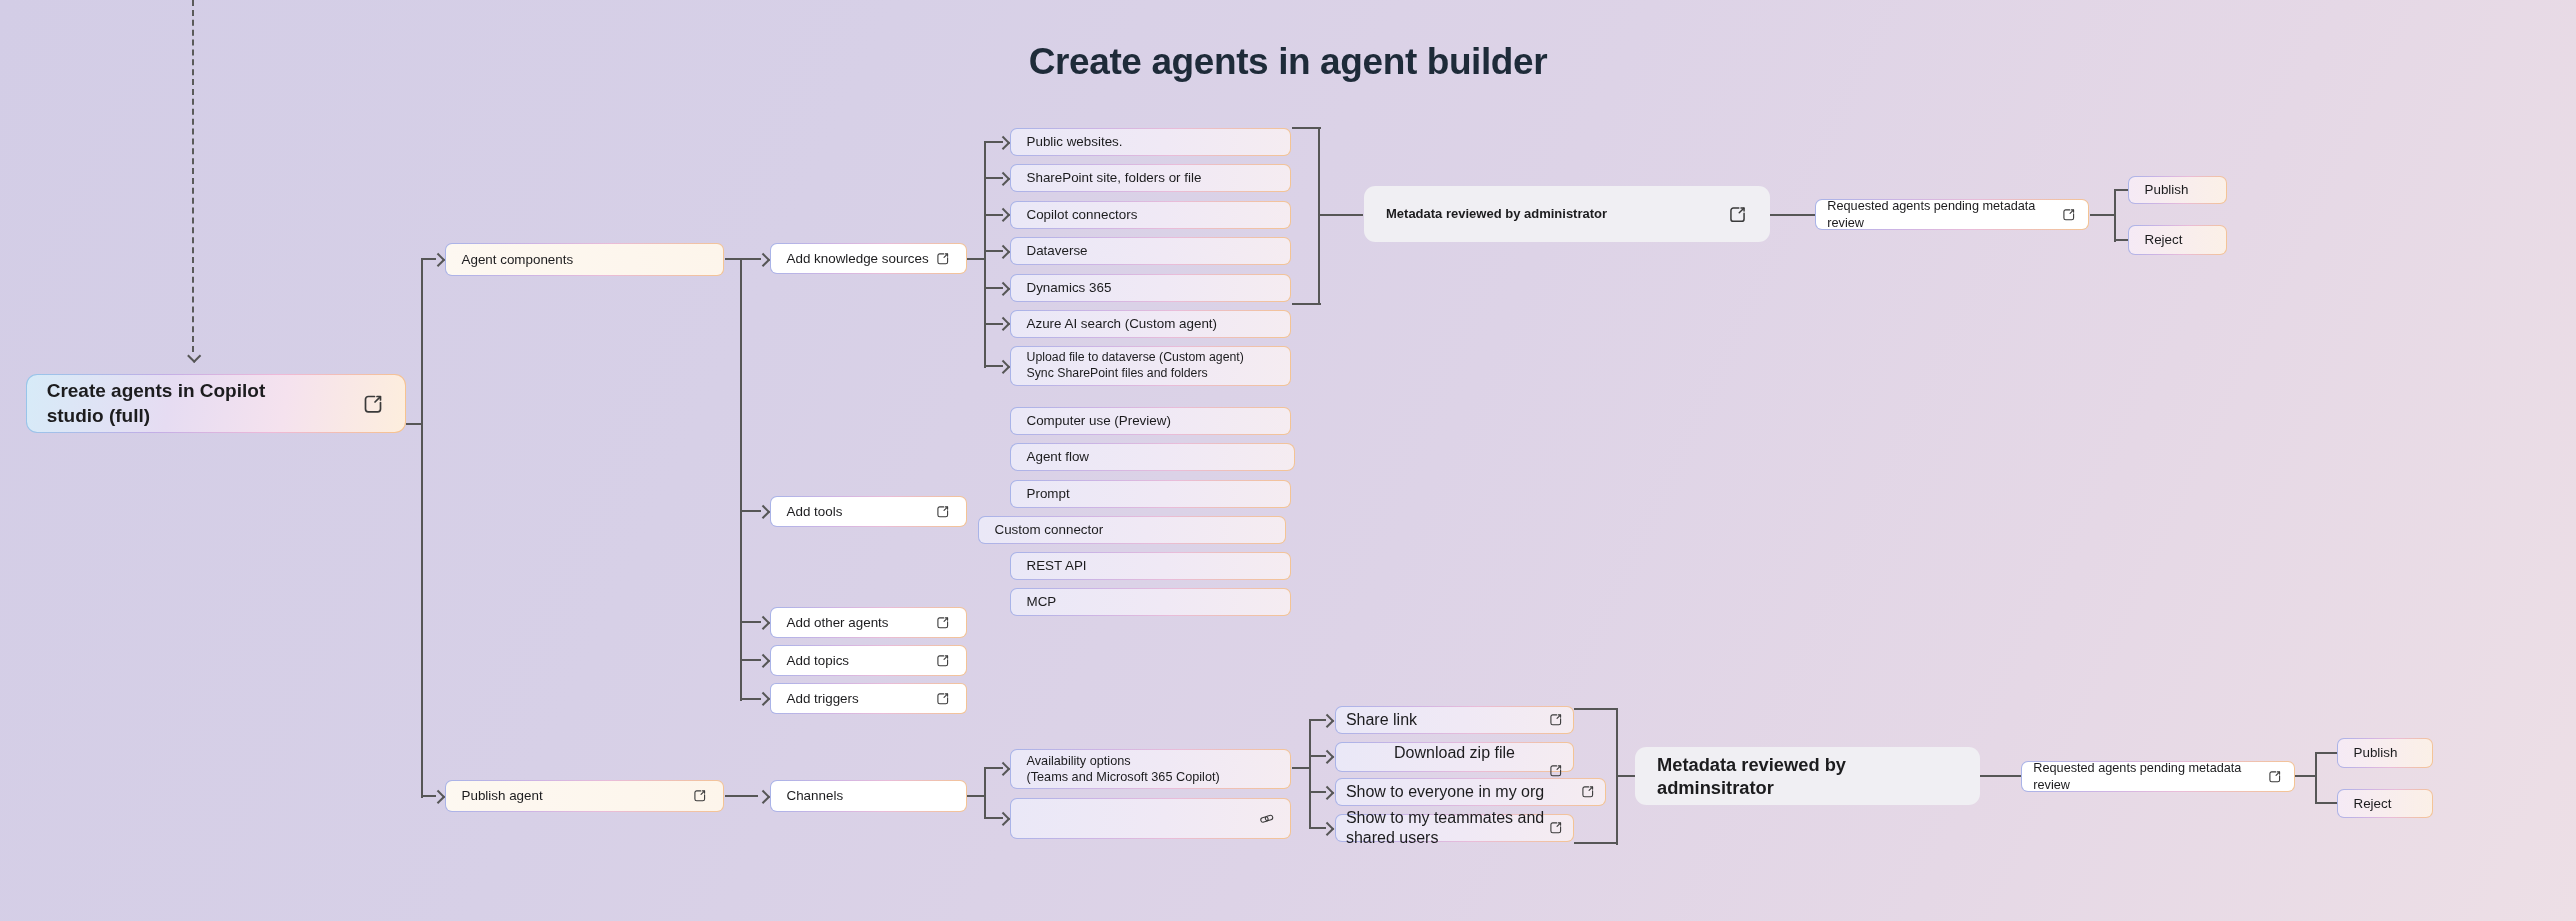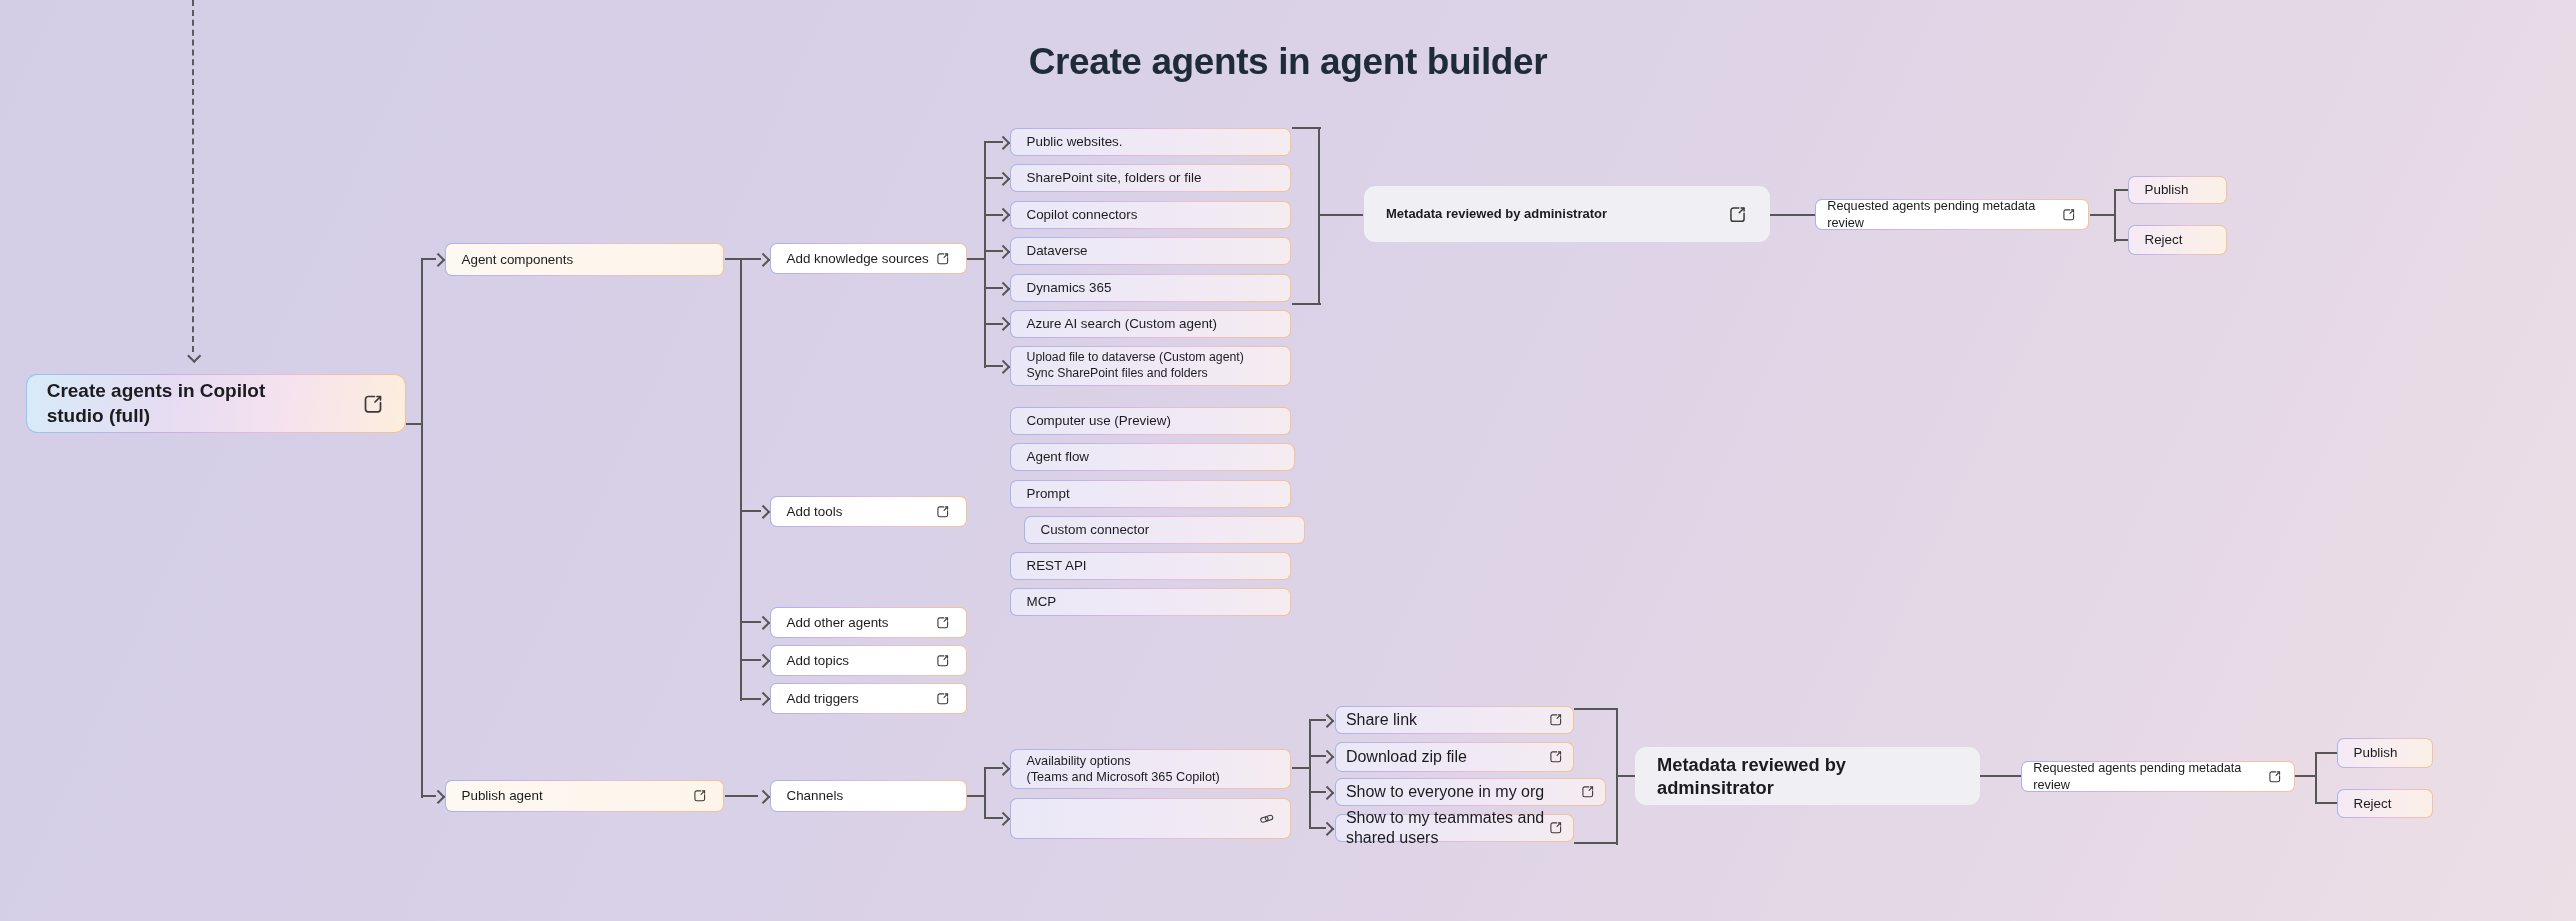--- a/index.html
+++ b/index.html
@@ -226,21 +226,21 @@
 
 <div class="node lav" style="left:1010px;top:407px;width:281px;height:28px;">
   <span class="lbl">Computer use (Preview)</span>
 </div>
 <div class="node lav" style="left:1010px;top:443px;width:285px;height:28px;border-radius:8px;">
   <span class="lbl">Agent flow</span>
 </div>
 <div class="node lav" style="left:1010px;top:480px;width:281px;height:28px;">
   <span class="lbl">Prompt</span>
 </div>
-<div class="node lav" style="left:1024px;top:516px;width:281px;height:28px;">
+<div class="node lav" style="left:978px;top:516px;width:308px;height:28px;">
   <span class="lbl">Custom connector</span>
 </div>
 <div class="node lav" style="left:1010px;top:552px;width:281px;height:28px;">
   <span class="lbl">REST API</span>
 </div>
 <div class="node lav" style="left:1010px;top:588px;width:281px;height:28px;">
   <span class="lbl">MCP</span>
 </div>
 
 <div class="node" style="left:770px;top:607px;width:197px;height:31px;">
@@ -297,21 +297,21 @@
 </div>
 
 <div class="node lav share-sm" style="left:1335px;top:706px;width:239px;height:28px;">
   <span class="lbl">Share link</span>
   <span class="icon icon-sm"><svg viewBox="0 0 24 24">
         <path d="M19.5 10.5 V17 a2.8 2.8 0 0 1 -2.8 2.8 H7.3 A2.8 2.8 0 0 1 4.5 17 V7.3 A2.8 2.8 0 0 1 7.3 4.5 H13.5"></path>
         <path d="M16 4.5 h3.5 v3.5"></path>
         <path d="M19.2 4.8 L14 10"></path>
       </svg></span>
 </div>
-<div class="node lav share-sm" style="left:1335px;top:742px;width:239px;height:30px;">
+<div class="node lav share-sm" style="left:1335px;top:742px;width:239px;height:30px;flex-direction:column;">
   <span class="lbl">Download zip file</span>
   <span class="icon icon-sm"><svg viewBox="0 0 24 24">
         <path d="M19.5 10.5 V17 a2.8 2.8 0 0 1 -2.8 2.8 H7.3 A2.8 2.8 0 0 1 4.5 17 V7.3 A2.8 2.8 0 0 1 7.3 4.5 H13.5"></path>
         <path d="M16 4.5 h3.5 v3.5"></path>
         <path d="M19.2 4.8 L14 10"></path>
       </svg></span>
 </div>
 <div class="node lav share-sm" style="left:1335px;top:778px;width:271px;height:28px;">
   <span class="lbl">Show to everyone in my org</span>
   <span class="icon icon-sm"><svg viewBox="0 0 24 24">

